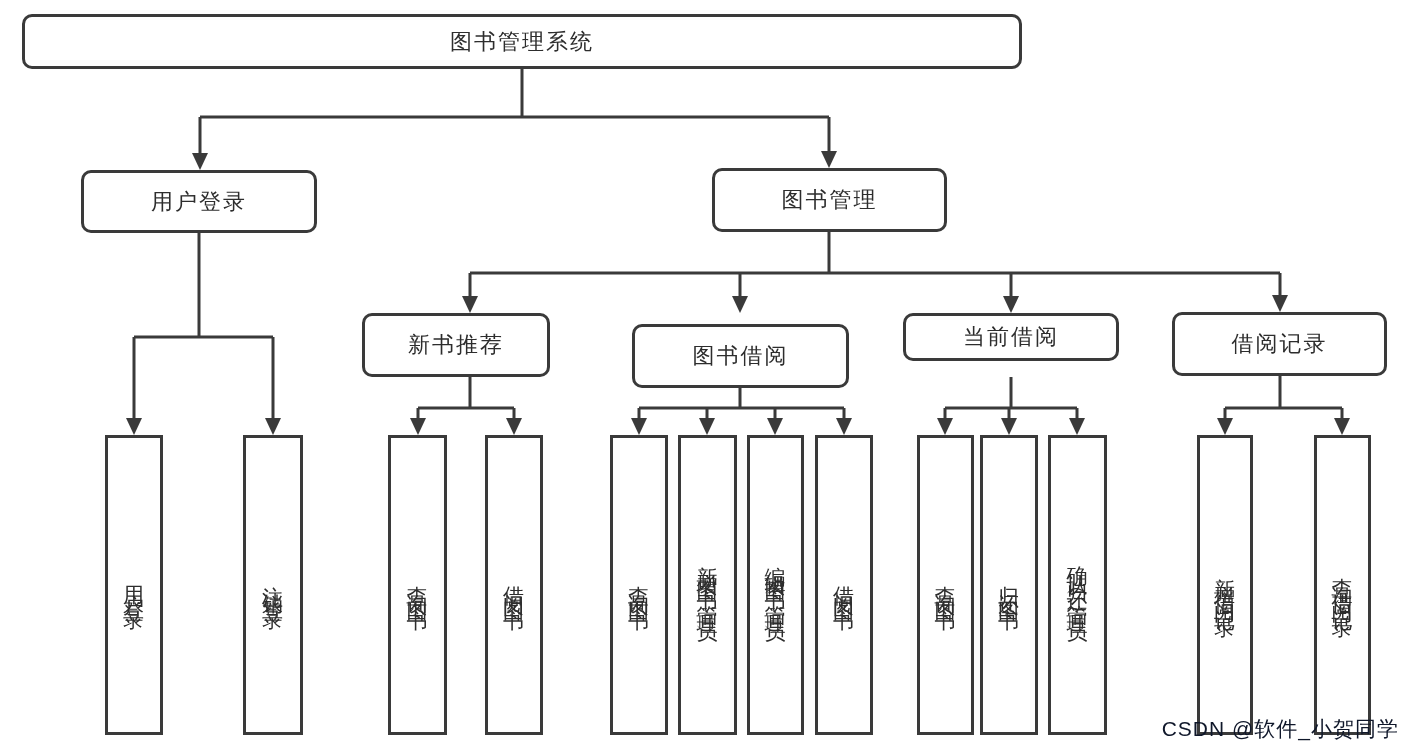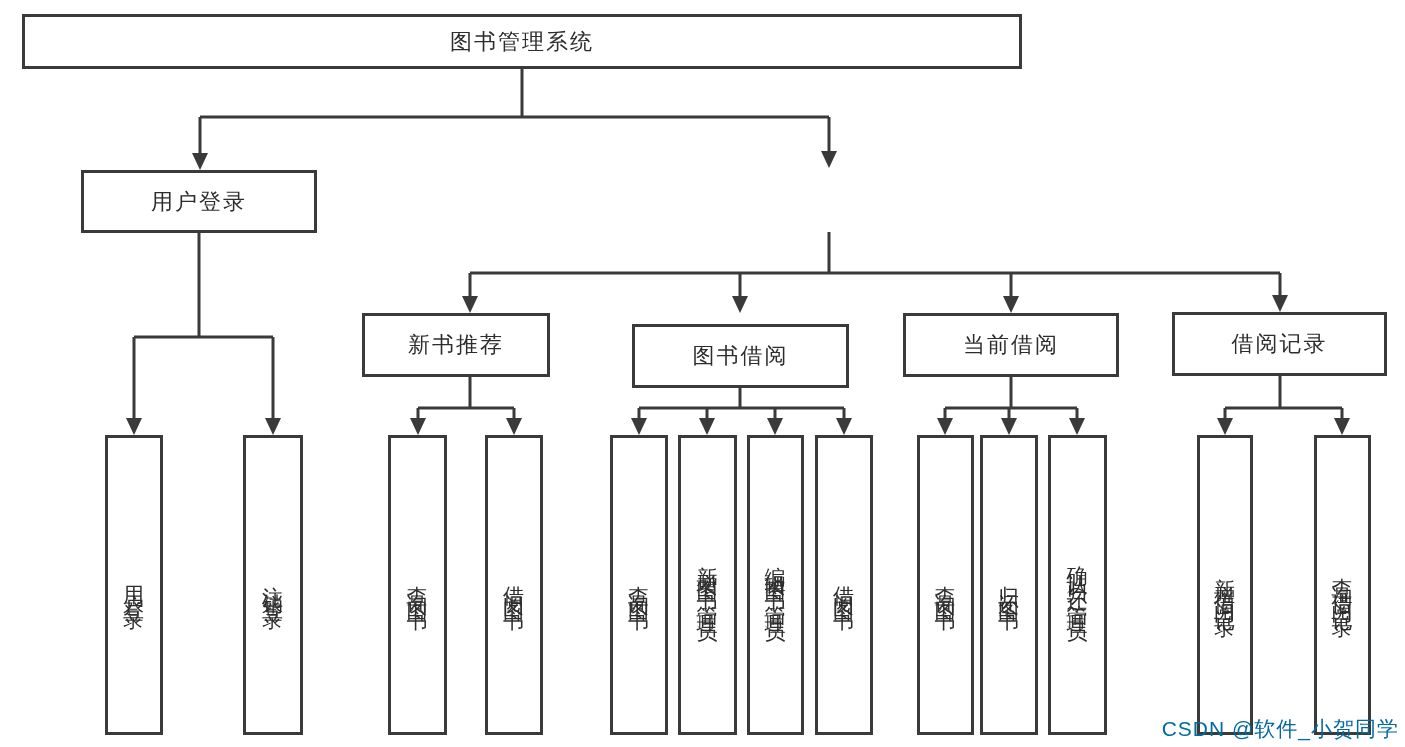--- a/index.html
+++ b/index.html
@@ -21,34 +21,35 @@
     background:#ffffff;
     color:#2d2d2d;
     display:flex;
     align-items:center;
     justify-content:center;
   }
   .node.h{
     font-size:22px;
     letter-spacing:2px;
     white-space:nowrap;
+    border-radius:10px;
   }
   .node.v{
     writing-mode:vertical-rl;
     text-orientation:mixed;
     font-size:21px;
     letter-spacing:8px;
     line-height:1;
   }
   .watermark{
     position:absolute;
     right:6px;
     bottom:4px;
     font-size:21px;
-    color:#0369a1;
+    color:#0f172a;
     letter-spacing:1px;
     white-space:nowrap;
   }
 </style>
 </head>
 <body>
 
 <div id="canvas">
 
   <svg id="connectors" viewBox="0 0 1405 747" xmlns="http://www.w3.org/2000/svg">
@@ -87,24 +88,25 @@
       <polygon points="1001,418 1017,418 1009,435"></polygon>
       <polygon points="1069,418 1085,418 1077,435"></polygon>
       <polygon points="1217,418 1233,418 1225,435"></polygon>
       <polygon points="1334,418 1350,418 1342,435"></polygon>
     </g>
   </svg>
 
   <div class="node h" style="left:22px;top:14px;width:1000px;height:55px;">图书管理系统</div>
 
   <div class="node h" style="left:81px;top:170px;width:236px;height:63px;">用户登录</div>
+  <div class="node h" style="left:712px;top:168px;width:235px;height:64px;">图书管理</div>
 
   <div class="node h" style="left:362px;top:313px;width:188px;height:64px;">新书推荐</div>
   <div class="node h" style="left:632px;top:313px;width:217px;height:64px;margin-top:11px;">图书借阅</div>
-  <div class="node h" style="left:903px;top:313px;width:216px;height:64px;">当前借阅</div>
+  <div class="node h" style="left:903px;top:313px;width:216px;height:48px;">当前借阅</div>
   <div class="node h" style="left:1172px;top:312px;width:215px;height:64px;">借阅记录</div>
 
   <div class="node v" style="left:105px;top:435px;width:58px;height:300px;">用户登录</div>
   <div class="node v" style="left:243px;top:435px;width:60px;height:300px;">注销登录</div>
 
   <div class="node v" style="left:388px;top:435px;width:59px;height:300px;">查询图书</div>
   <div class="node v" style="left:485px;top:435px;width:58px;height:300px;">借阅图书</div>
 
   <div class="node v" style="left:610px;top:435px;width:58px;height:300px;">查询图书</div>
   <div class="node v" style="left:678px;top:435px;width:59px;height:300px;">新增图书（管理员）</div>

